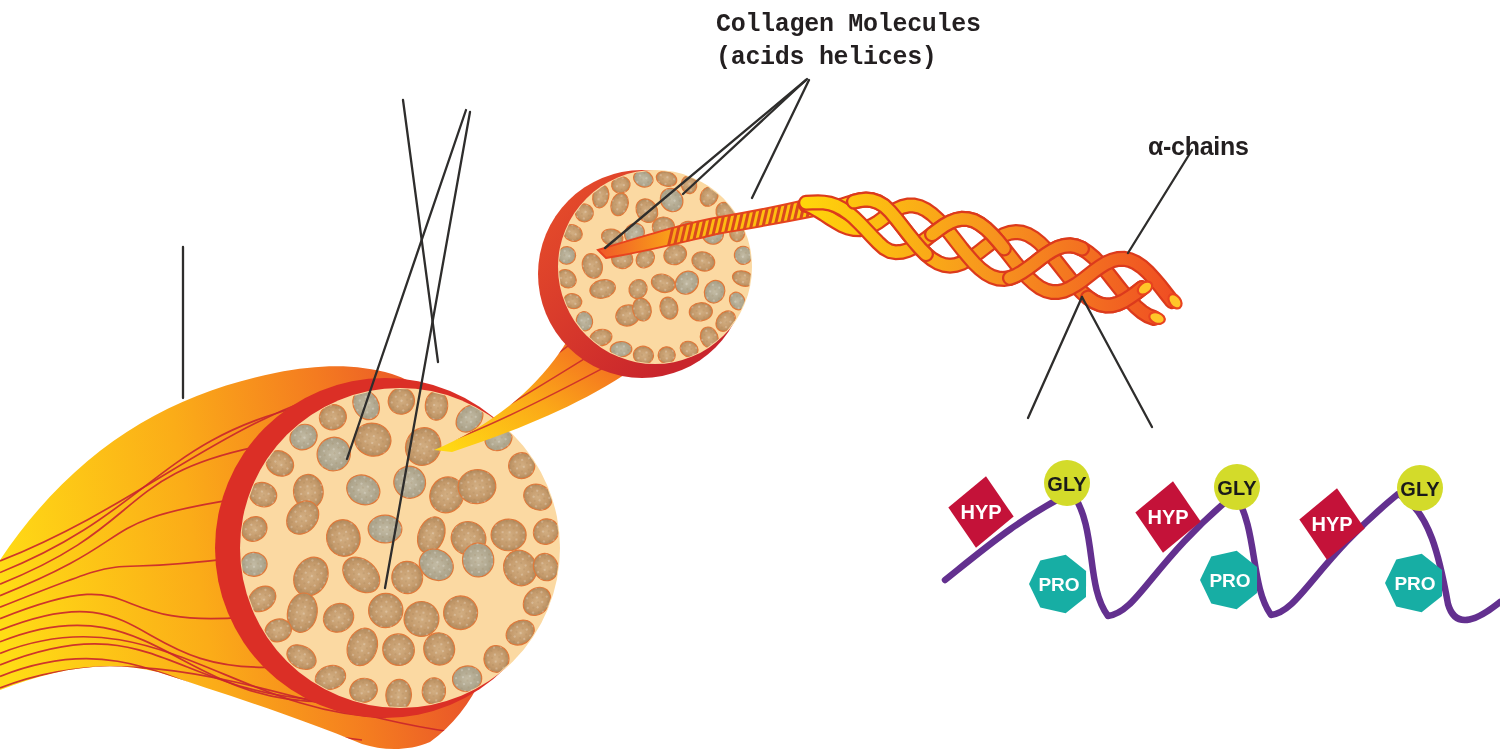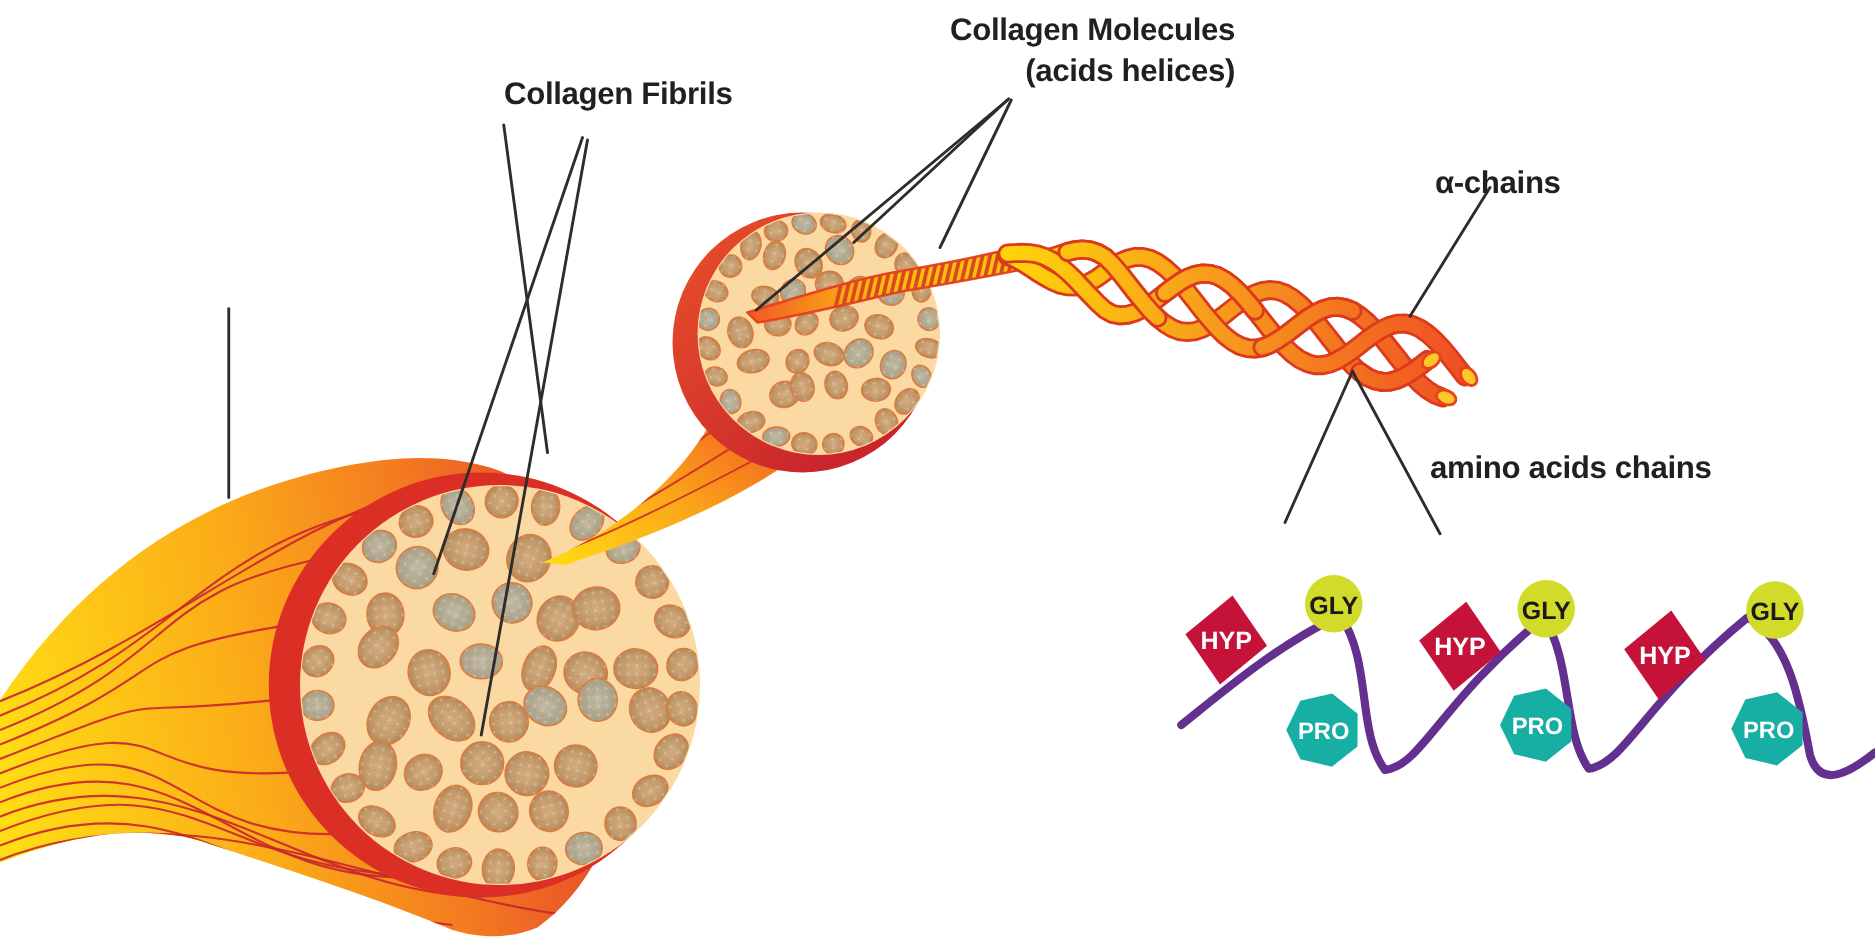--- a/index.html
+++ b/index.html
@@ -1,21 +1,21 @@
 <!DOCTYPE html>
 <html style="--hyp: #C41239; --gly: #D3DB2A; --pro: #17AEA4; --backbone: #63308F; --pointer: #2E2D2C; --label: #231F20;"><head>
 <meta charset="utf-8">
 <style>
   html,body{margin:0;padding:0;background:#fff;}
   .stage{position:relative;width:1500px;height:750px;background:#fff;overflow:hidden;
          font-family:"Liberation Sans",sans-serif;}
   .stage svg{position:absolute;left:0;top:0;}
   .lbl{position:absolute;color:var(--label,#231F20);font-weight:700;font-size:25px;
        letter-spacing:-0.3px;white-space:nowrap;}
-  .lbl.center{text-align:right;white-space:normal;}
+  .lbl.center{text-align:left;white-space:normal;font-family:Liberation Mono, monospace;}
   .hyp-shape{fill:var(--hyp,#C41239);}
   .gly-shape{fill:var(--gly,#D3DB2A);}
   .pro-shape{fill:var(--pro,#17AEA4);}
   .res-txt{font-family:"Liberation Sans",sans-serif;font-weight:700;text-anchor:middle;}
   .res-txt.white{fill:#ffffff;}
   .res-txt.dark{fill:#1a1a1a;}
   .backbone{stroke:var(--backbone,#63308F);stroke-width:6.5;fill:none;
             stroke-linecap:round;stroke-linejoin:round;}
   .pointer{stroke:var(--pointer,#2E2D2C);stroke-width:2.3;stroke-linecap:round;fill:none;}
 </style>
@@ -434,20 +434,18 @@
       <polygon class="hyp-shape" points="1332,488 1365,524 1332,560 1299,524" transform="rotate(8 1332 524)"></polygon>
       <text class="res-txt white" x="1332" y="531" font-size="20">HYP</text>
       <circle class="gly-shape" cx="1420" cy="488" r="23"></circle>
       <text class="res-txt dark" x="1420" y="496" font-size="20">GLY</text>
       <polygon class="pro-shape" points="1421.7,553.8 1442.1,570 1442,596.1 1421.6,612.3 1396.3,606.4 1385,583 1396.3,559.6"></polygon>
       <text class="res-txt white" x="1415" y="590" font-size="19">PRO</text>
     </g>
   </g>
 </svg>
 
-<div class="lbl center" style="left:376px;top:61px;width:210px;">Collagen Fibrils</div>
 <div class="lbl center" style="left:716px;top:8px;width:272px;line-height:33px;">
   <div>Collagen Molecules</div>
   <div>(acids helices)</div>
 </div>
 <div class="lbl" style="left:1148px;top:132px;">α-chains</div>
-<div class="lbl" style="left:1144px;top:360px;">amino acids chains</div>
 </div>
 
 </body></html>

